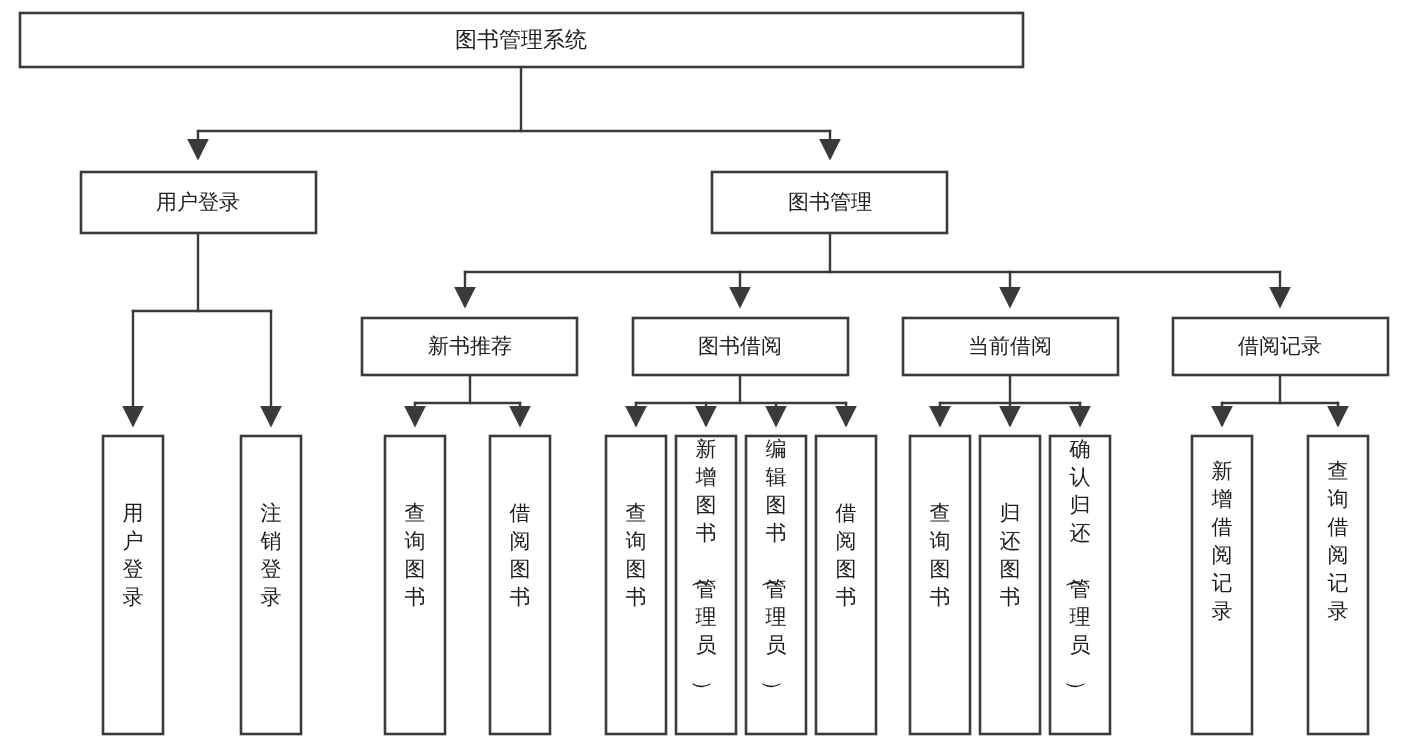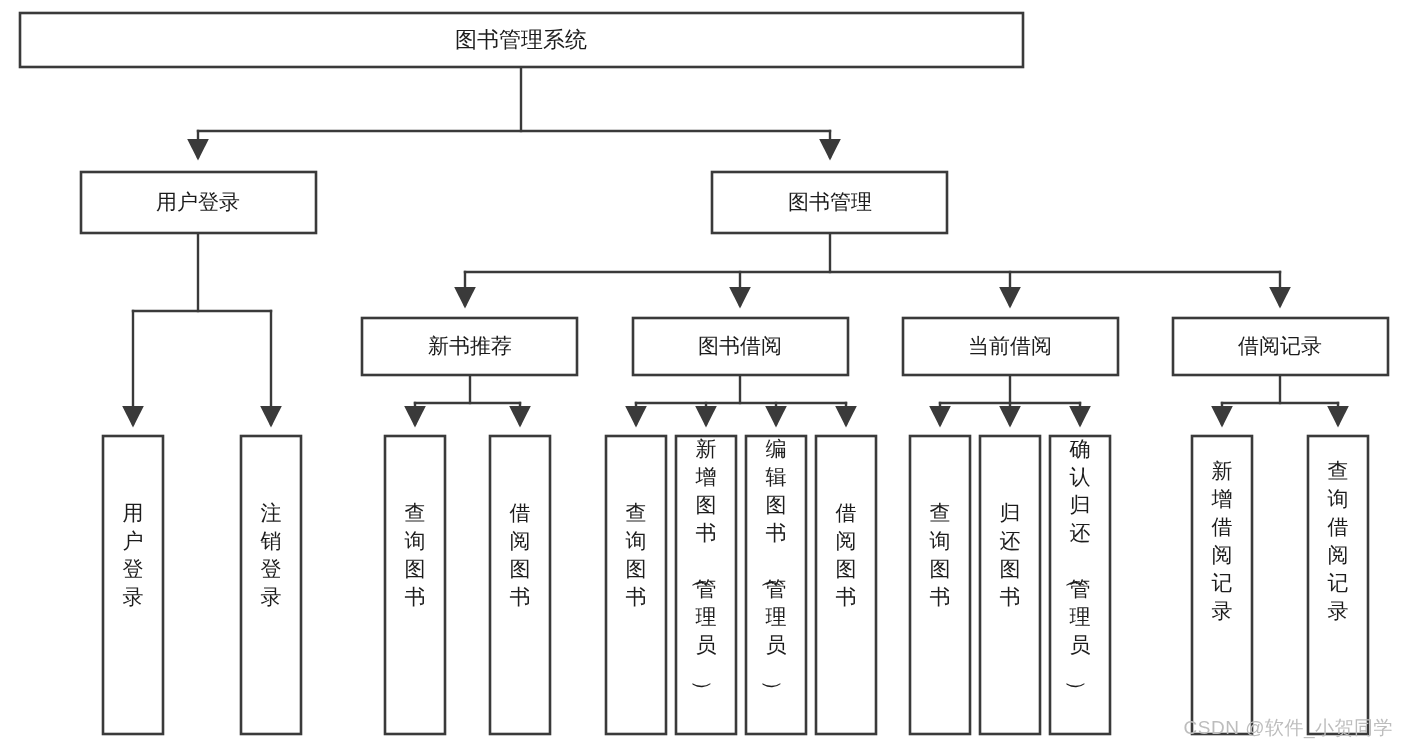--- a/index.html
+++ b/index.html
@@ -214,14 +214,13 @@
       <rect class="node-box" x="1192" y="436" width="60" height="298"></rect>
       <text class="leaf-label" x="1222" y="478"><tspan x="1222" dy="0">新</tspan><tspan x="1222" dy="28">增</tspan><tspan x="1222" dy="28">借</tspan><tspan x="1222" dy="28">阅</tspan><tspan x="1222" dy="28">记</tspan><tspan x="1222" dy="28">录</tspan></text>
     </g>
     <g>
       <rect class="node-box" x="1308" y="436" width="60" height="298"></rect>
       <text class="leaf-label" x="1338" y="478"><tspan x="1338" dy="0">查</tspan><tspan x="1338" dy="28">询</tspan><tspan x="1338" dy="28">借</tspan><tspan x="1338" dy="28">阅</tspan><tspan x="1338" dy="28">记</tspan><tspan x="1338" dy="28">录</tspan></text>
     </g>
 
   </svg>
 
-  <div class="watermark">CSDN @软件_小贺同学</div>
 </div>
 
 </body></html>

